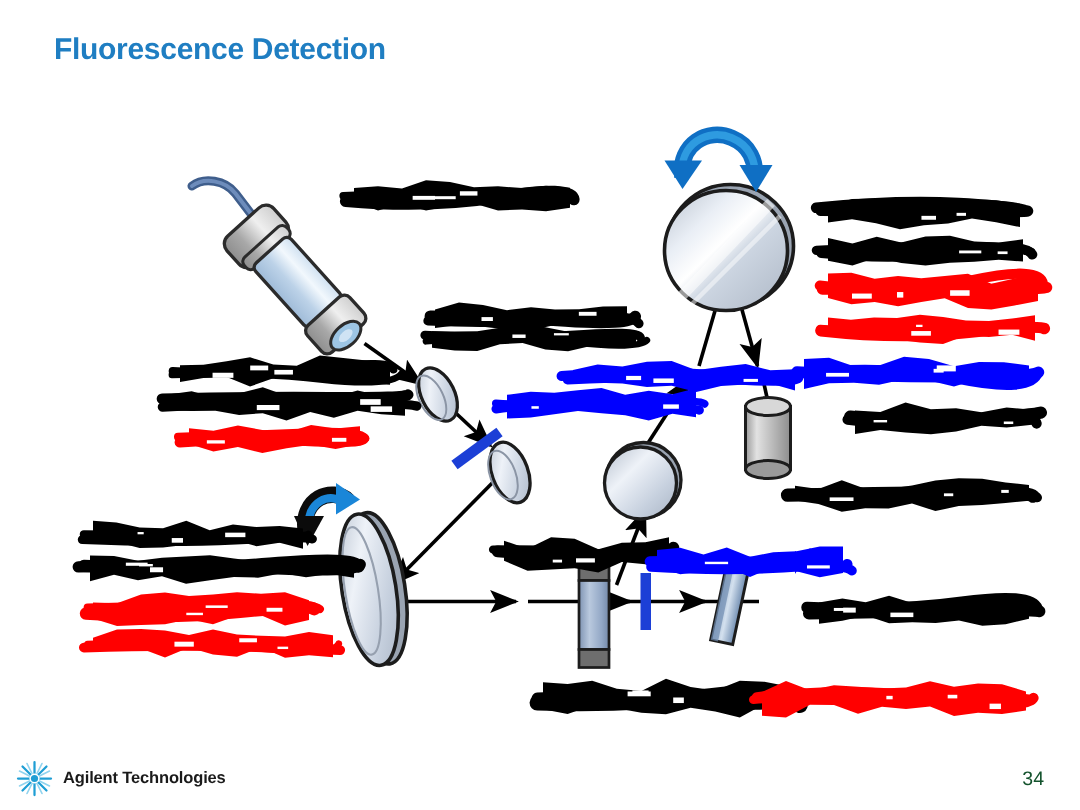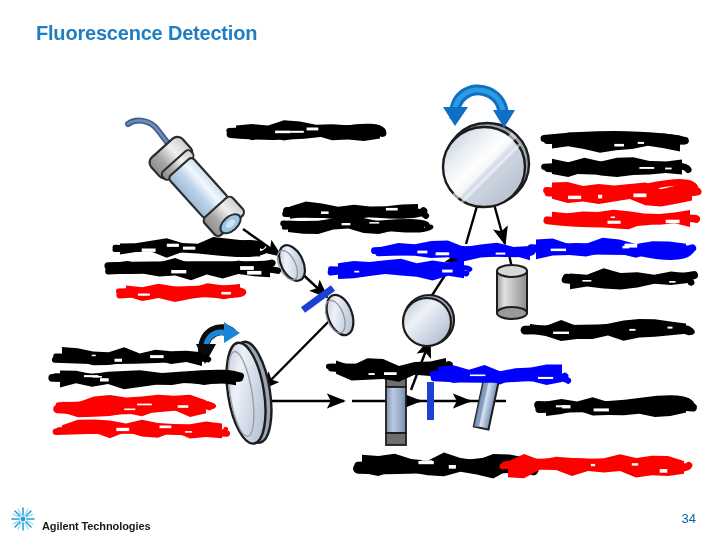--- a/index.html
+++ b/index.html
@@ -25,30 +25,30 @@
   #diagram{position:absolute;left:0;top:0;width:720px;height:540px;}
   #diagram svg{display:block;}
 
   
   .redact{position:absolute;}
   .redact svg{display:block;overflow:visible;}
 
   
   #footer-logo{
     position:absolute;left:10px;top:506px;
-    display:flex;align-items:flex-end;gap:6px;
+    display:flex;align-items:center;gap:6px;
   }
   #footer-logo .logo-mark{width:26px;height:26px;display:block;}
   #footer-logo .logo-text{
     font-size:11px;font-weight:bold;color:#1a1a1a;
     letter-spacing:-0.1px;white-space:nowrap;
   }
   #page-number{
     position:absolute;right:24px;top:511px;
-    font-size:13px;color:#0369a1;
+    font-size:13px;color:#14532d;
   }
 </style>
 </head>
 <body>
 
 <div id="slide">
 
   <div id="title">Fluorescence Detection</div>
 
   <div id="diagram">

